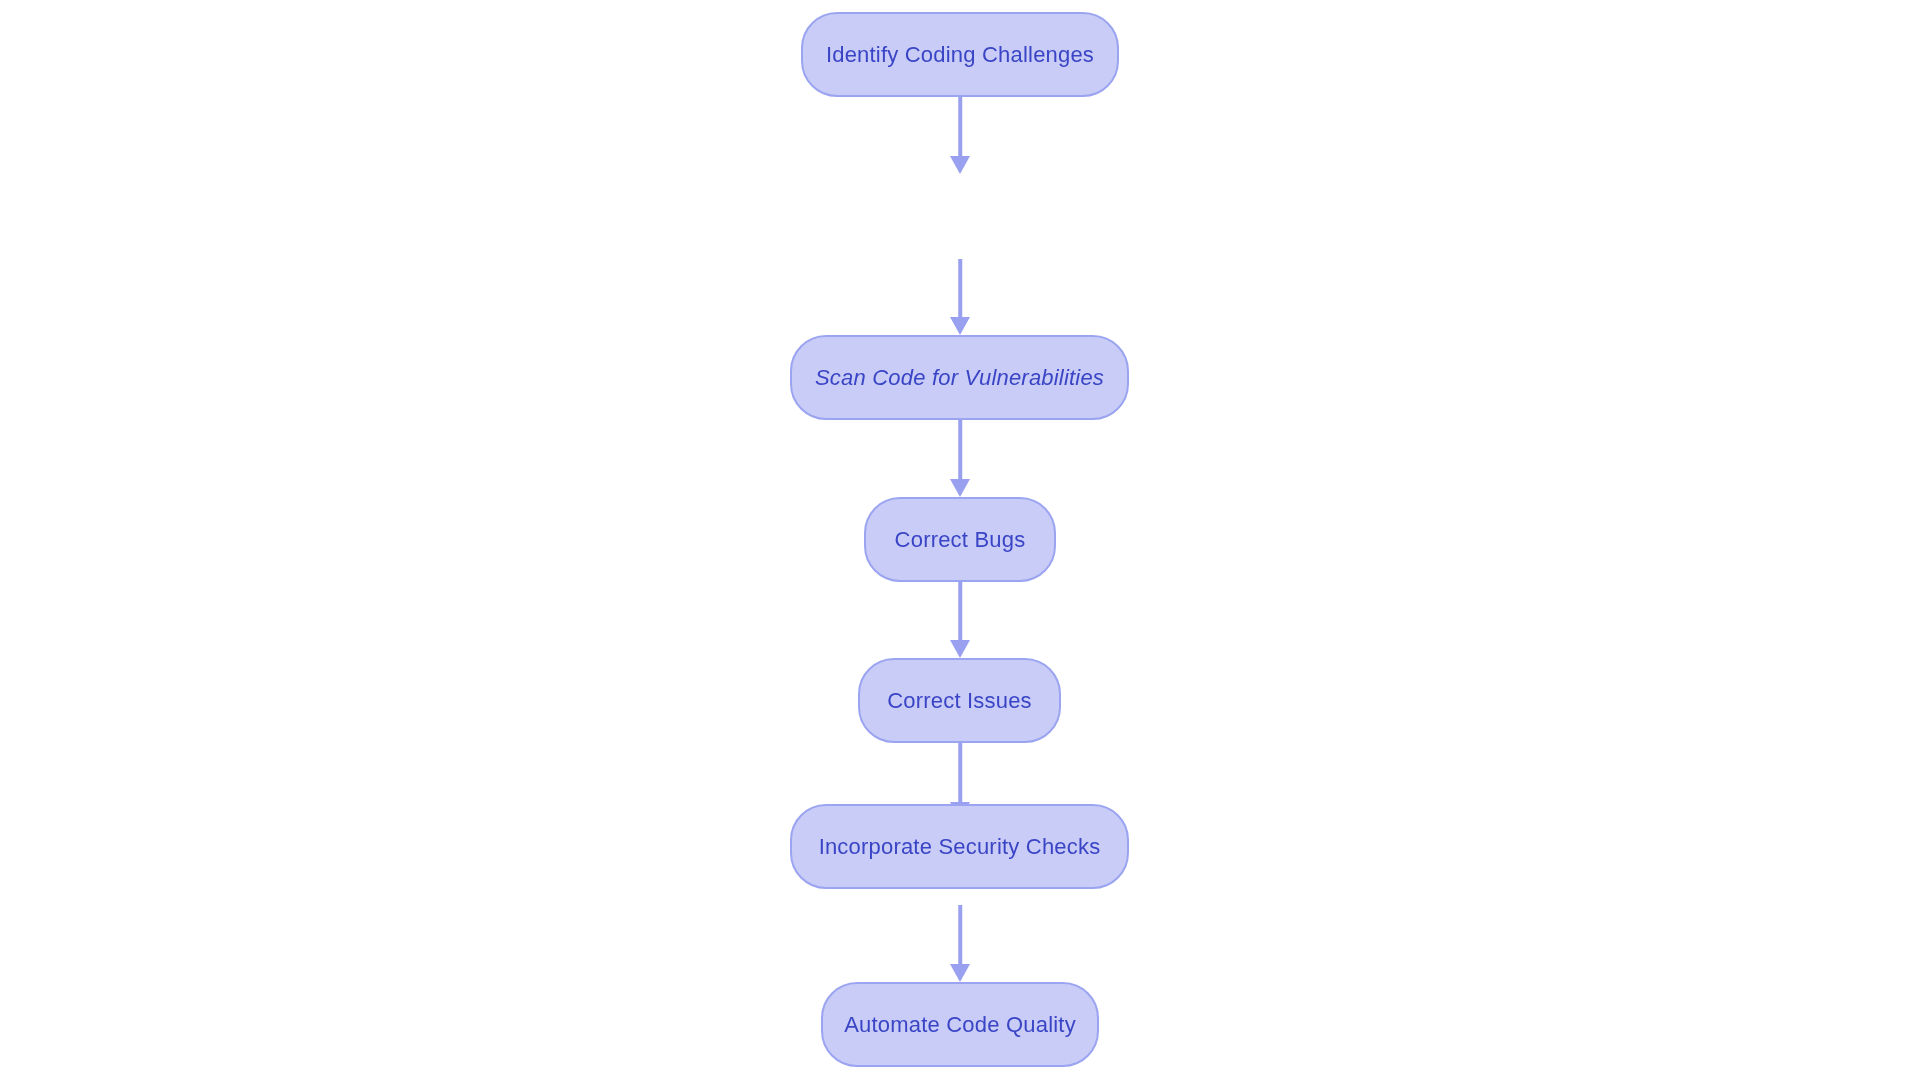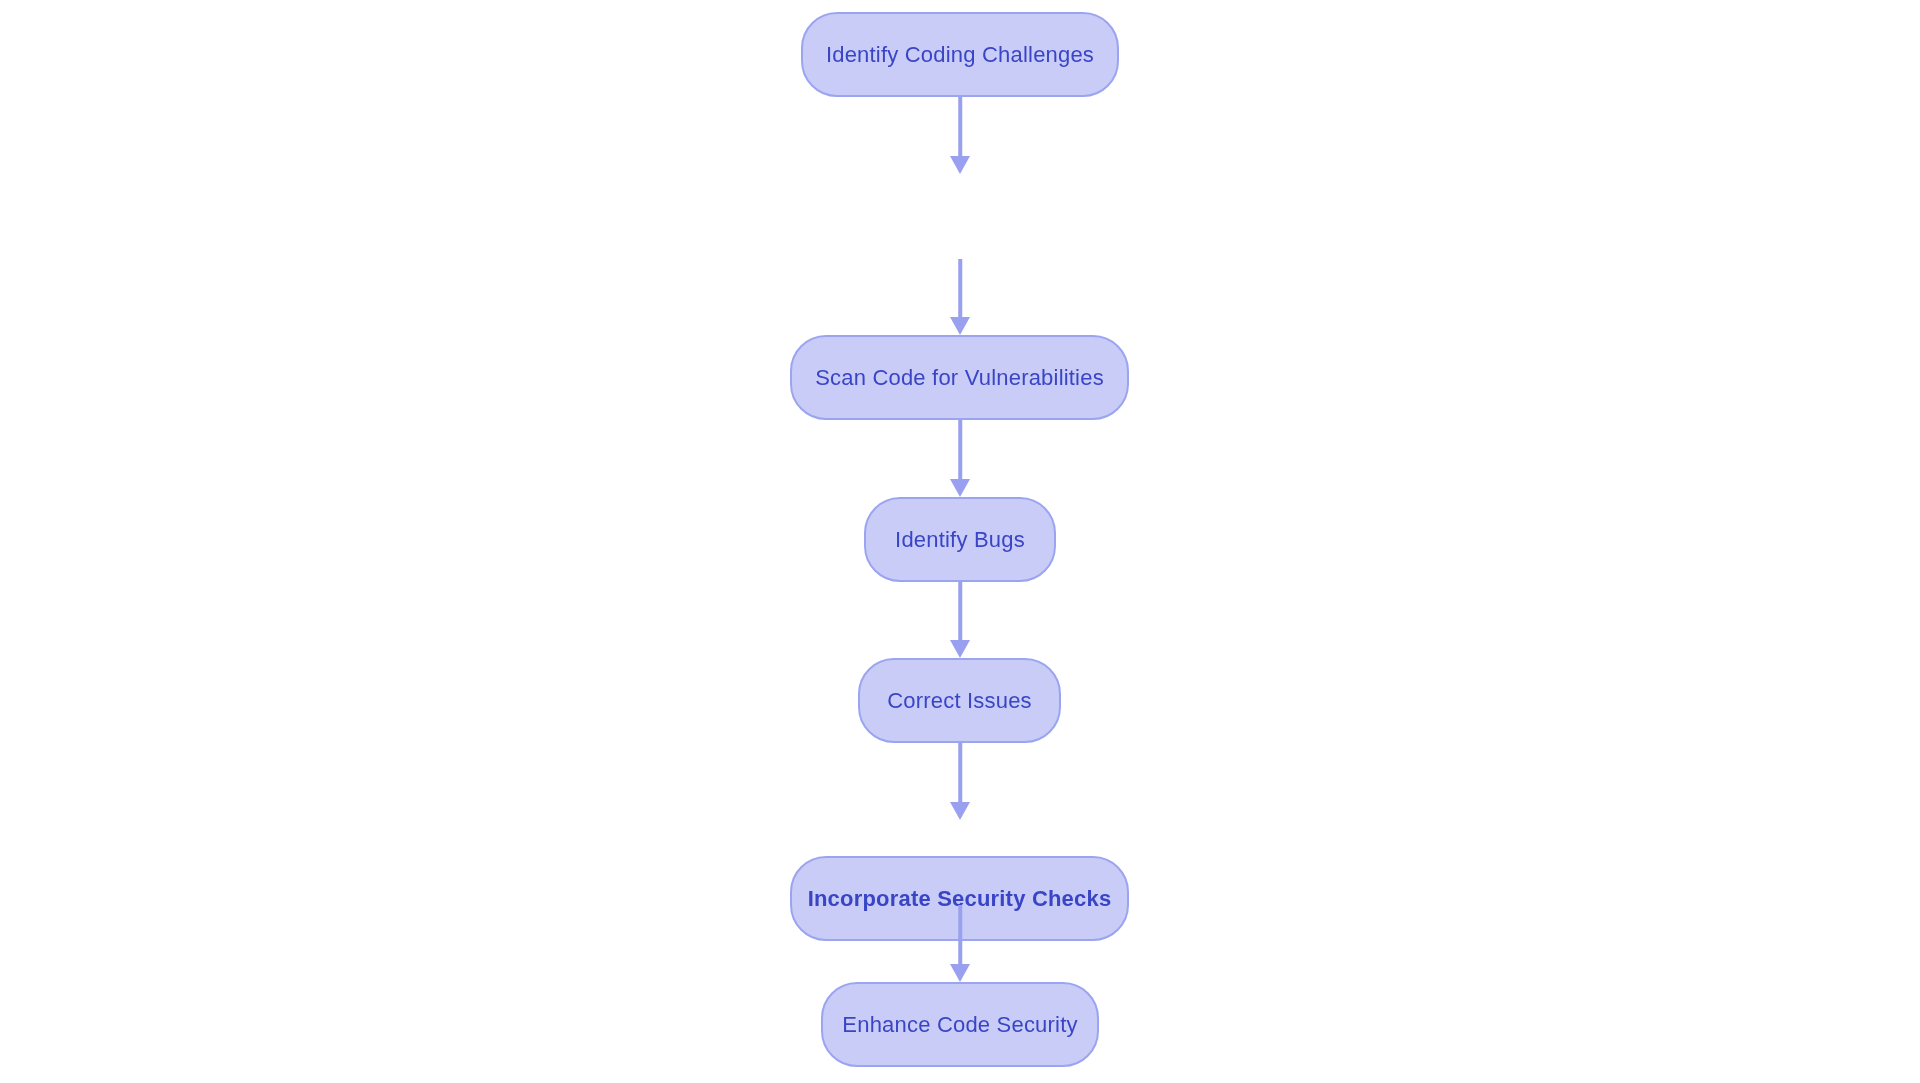--- a/index.html
+++ b/index.html
@@ -67,43 +67,43 @@
     <div class="line" style="height:59px;"></div>
     <div class="head"></div>
   </div>
 
 
   <div class="connector" style="left:948px; top:259px; height:76px;">
     <div class="line" style="height:58px;"></div>
     <div class="head"></div>
   </div>
 
-  <div class="node" style="left:790px; top:335px; width:339px;">Scan Code for Vulnerabilities</div>
+  <div class="node" style="left:790px; top:335px; width:339px;font-style:italic;">Scan Code for Vulnerabilities</div>
 
   <div class="connector" style="left:948px; top:420px; height:77px;">
     <div class="line" style="height:59px;"></div>
     <div class="head"></div>
   </div>
 
-  <div class="node" style="left:864px; top:497px; width:192px;">Identify Bugs</div>
+  <div class="node" style="left:864px; top:497px; width:192px;">Correct Bugs</div>
 
   <div class="connector" style="left:948px; top:582px; height:76px;">
     <div class="line" style="height:58px;"></div>
     <div class="head"></div>
   </div>
 
   <div class="node" style="left:858px; top:658px; width:203px;text-align:center;">Correct Issues</div>
 
   <div class="connector" style="left:948px; top:743px; height:77px;">
     <div class="line" style="height:59px;"></div>
     <div class="head"></div>
   </div>
 
-  <div class="node" style="left:790px; top:856px; width:339px;font-weight:bold;">Incorporate Security Checks</div>
+  <div class="node" style="left:790px; top:804px; width:339px;">Incorporate Security Checks</div>
 
   <div class="connector" style="left:948px; top:905px; height:77px;">
     <div class="line" style="height:59px;"></div>
     <div class="head"></div>
   </div>
 
-  <div class="node" style="left:821px; top:982px; width:278px;">Enhance Code Security</div>
+  <div class="node" style="left:821px; top:982px; width:278px;">Automate Code Quality</div>
 
 </div>
 
 </body></html>

